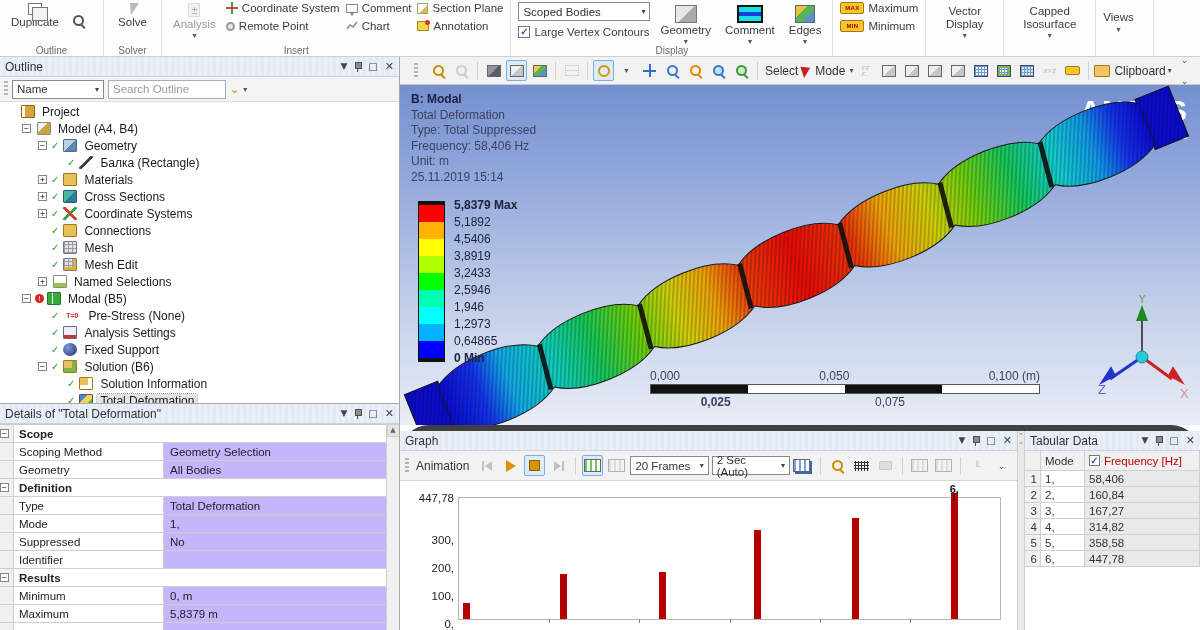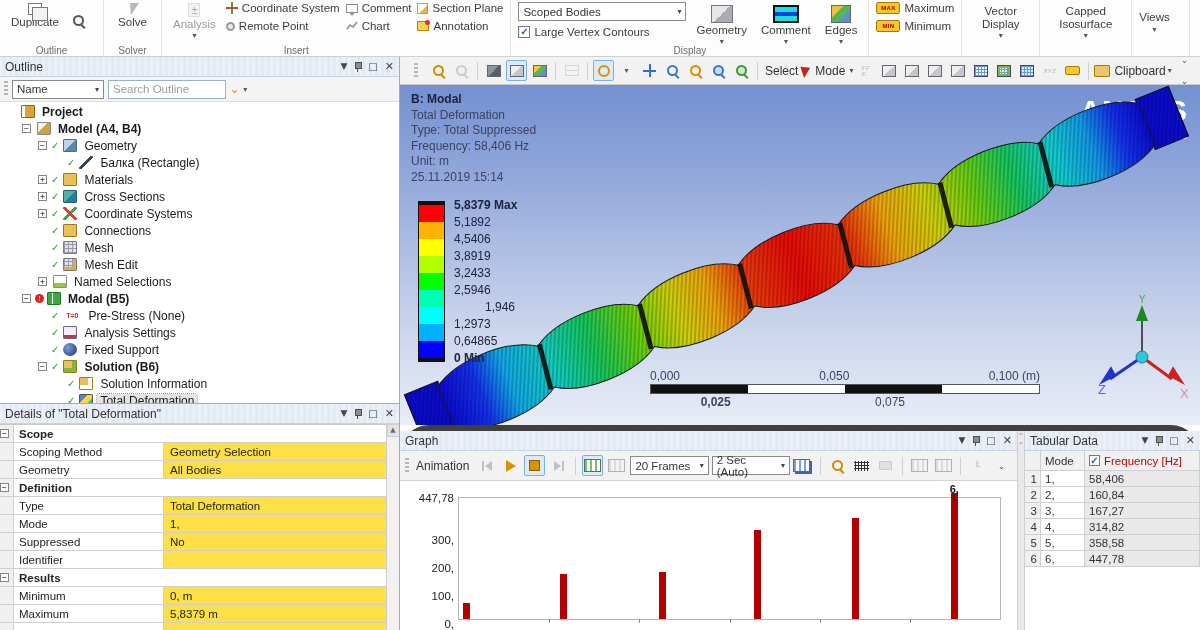--- a/index.html
+++ b/index.html
@@ -57,21 +57,21 @@
 
   
   .otb{height:25px;flex:none;display:flex;align-items:center;gap:4px;background:#f4f4f4;border-bottom:1px solid #ddd;padding:0 4px;}
   .dots-v{width:4px;height:16px;background:repeating-linear-gradient(180deg,#b5b5b5 0 2px,transparent 2px 4px);flex:none;}
   .searchbox{height:19px;width:118px;border:1px solid #9ab0c8;background:#fff;display:flex;align-items:center;padding:0 4px;color:#9a9a9a;font-size:11.5px;}
   .goldchev{color:#d79b00;font-weight:bold;font-family:"DejaVu Sans",sans-serif;font-size:11px;}
   .tree{flex:1;background:#fff;overflow:hidden;padding-top:1px;}
   .trow{height:17px;display:flex;align-items:center;white-space:nowrap;font-size:12px;color:#1a1a1a;}
   .trow .lbl{padding:0 3px;border-radius:2px;}
   .trow.selrow .lbl{background:#e4e4e4;outline:1px dotted #9a9a9a;}
-  .trow.b .lbl{font-weight:bold;text-align:right;}
+  .trow.b .lbl{font-weight:normal;text-align:right;}
   .exp{width:9px;height:9px;border:1px solid #848484;background:#fff;font-size:8px;line-height:7px;text-align:center;color:#333;margin-right:4px;flex:none;font-family:"DejaVu Sans Mono",monospace;}
   .expsp{width:13px;flex:none;}
   .chkm{color:#1e9e1e;font-weight:bold;font-size:10px;margin-right:2px;font-family:"DejaVu Sans",sans-serif;}
   .badge{width:9px;height:9px;border-radius:50%;background:#d22;color:#fff;font-size:7px;line-height:9px;text-align:center;margin-right:1px;flex:none;}
   .ti{width:14px;height:13px;margin:0 4px 0 2px;flex:none;border-radius:1px;}
   .ti-project{background:linear-gradient(90deg,#fff 0 3px,#d9a43a 3px);border:1px solid #8a6914;}
   .ti-model{background:linear-gradient(135deg,#f0f0f0 0 40%,#caa53d 40%);border:1px solid #888;}
   .ti-geometry{background:linear-gradient(135deg,#bcd2e8 0 50%,#5e87b0 50%);border:1px solid #4a6b8c;}
   .ti-line-body{background:linear-gradient(135deg,transparent 42%,#334455 42% 58%,transparent 58%);}
   .ti-materials,.ti-connections{background:#e8c05a;border:1px solid #a07818;}
@@ -88,21 +88,21 @@
   .ti-solution-info{background:#e8c05a;border:1px solid #a07818;box-shadow:inset -4px -4px 0 #fff;}
   .ti-total-deformation{background:linear-gradient(135deg,#4d86d2 0 34%,#ffd24d 34% 67%,#59b859 67%);border:1px solid #555;}
 
   
   .details{flex:1;display:flex;flex-direction:column;min-height:0;border-top:1px solid #a9a9a9;}
   .dbody{flex:1;display:flex;min-height:0;background:#fff;position:relative;overflow:hidden;}
   .dgrid{flex:1;overflow:hidden;border-top:1px solid #c8c8c8;}
   .drow{display:flex;height:18px;border-bottom:1px solid #cfcfcf;font-size:11.5px;}
   .dstrip{width:14px;flex:none;background:#f0f0f0;border-right:1px solid #cfcfcf;display:flex;align-items:center;justify-content:center;}
   .dlab{width:150px;flex:none;background:#fff;padding:1px 5px;border-right:1px solid #cfcfcf;display:flex;align-items:center;color:#222;}
-  .dval{flex:1;background:#fde047;padding:1px 6px;display:flex;align-items:center;color:#222;text-align:right;}
+  .dval{flex:1;background:#c4b5fd;padding:1px 6px;display:flex;align-items:center;color:#222;text-align:right;}
   .drow.cat .dlab{width:auto;flex:1;font-weight:bold;background:#fff;border-right:none;}
   .dscroll{width:13px;flex:none;background:#f1f1f1;border-left:1px solid #cfcfcf;display:flex;flex-direction:column;align-items:center;}
   .dscroll .arr{width:13px;height:13px;background:#e3e3e3;border:1px solid #cfcfcf;font-size:7px;color:#666;text-align:center;line-height:11px;font-family:"DejaVu Sans",sans-serif;}
 
   
   .vtb{height:28px;flex:none;display:flex;align-items:center;gap:2px;background:#f2f2f2;border-bottom:1px solid #c9c9c9;padding:0 5px;font-size:12px;color:#333;overflow:hidden;}
   .tbi{width:21px;height:21px;display:flex;align-items:center;justify-content:center;border:1px solid transparent;border-radius:2px;flex:none;}
   .tbi.sel{border-color:#7ab0e0;background:#dceafa;}
   .tbi.dis{opacity:.45;}
   .sep{width:1px;height:18px;background:#d0d0d0;margin:0 3px;flex:none;}
@@ -240,21 +240,21 @@
           </div>
         <div class="rrow">
             <span class="ico ico-an"></span>
             <span>Annotation</span>
           </div>
       </div>
       <div class="rgl" style="right:80px;">Insert</div>
     </div>
     <div class="rgroup">
       <div class="rcol" style="justify-content:center;gap:5px;">
-        <div class="combo" style="width:168px;">
+        <div class="combo" style="width:132px;">
           <span>Scoped Bodies</span>
             <span class="car">▾</span>
         </div>
         <div class="rrow">
           <span class="chk">✓</span>
           <span>Large Vertex Contours</span>
         </div>
       </div>
       <div class="bigbtn" style="margin-top:2px;">
         <span class="ico ico-geom"></span>
@@ -712,21 +712,21 @@
               <div class="lg-band" style="background:#00b2ff"></div>
               <div class="lg-band" style="background:#0000ff"></div>
               <div class="lg-cap"></div>
             </div>
             <span class="lg-lab b" style="top: -3px;">5,8379 Max</span>
             <span class="lg-lab" style="top: 14px;">5,1892</span>
             <span class="lg-lab" style="top: 31px;">4,5406</span>
             <span class="lg-lab" style="top: 48px;">3,8919</span>
             <span class="lg-lab" style="top: 65px;">3,2433</span>
             <span class="lg-lab" style="top: 82px;">2,5946</span>
-            <span class="lg-lab" style="top: 99px; margin-left: 31px;">1,946</span>
+            <span class="lg-lab" style="top: 99px;">1,946</span>
             <span class="lg-lab" style="top: 116px;">1,2973</span>
             <span class="lg-lab" style="top: 133px;">0,64865</span>
             <span class="lg-lab b" style="top: 150px;">0 Min</span>
           </div>
 
         <div class="ruler">
           <div class="toprow">
             <span>0,000</span>
             <span>0,050</span>
             <span>0,100 (m)</span>

